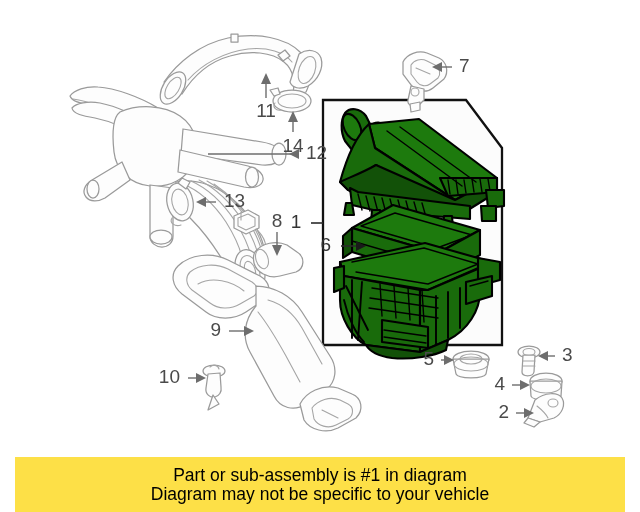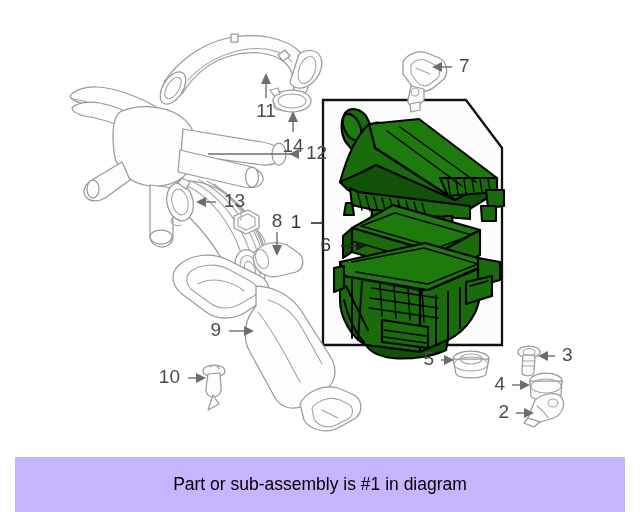--- a/index.html
+++ b/index.html
@@ -104,21 +104,21 @@
     stroke: #111111;
     stroke-width: 2.3;
     stroke-linejoin: miter;
   }
   #footer-banner {
     position: absolute;
     left: 15px;
     top: 457px;
     width: 610px;
     height: 55px;
-    background: #c4b5fd;
+    background: #fde047;
     box-sizing: border-box;
     display: flex;
     flex-direction: column;
     align-items: center;
     justify-content: center;
     line-height: 1.08;
   }
   .banner-line {
     color: #000000;
     font-family: "Liberation Sans", sans-serif;
@@ -511,15 +511,16 @@
     <g>
       <path class="lead" d="M516,413 L528,413"></path>
       <polygon class="arrowhead" points="534,413 524,408 524,418"></polygon>
       <text class="callout-num" x="509" y="413" text-anchor="end">2</text>
     </g>
 
   </svg>
 
   <div id="footer-banner">
     <div class="banner-line">Part or sub-assembly is #1 in diagram</div>
+    <div class="banner-line">Diagram may not be specific to your vehicle</div>
   </div>
 
 </div>
 
 </body></html>

